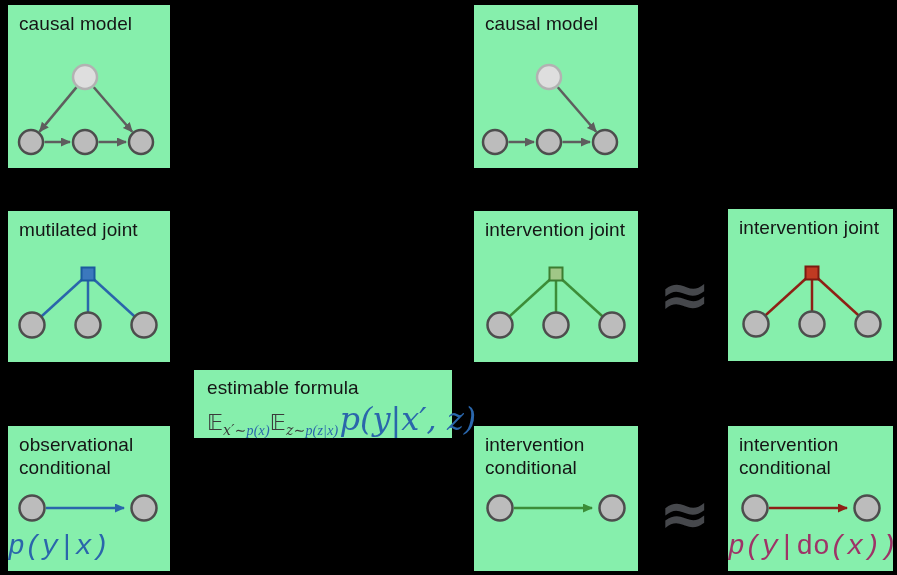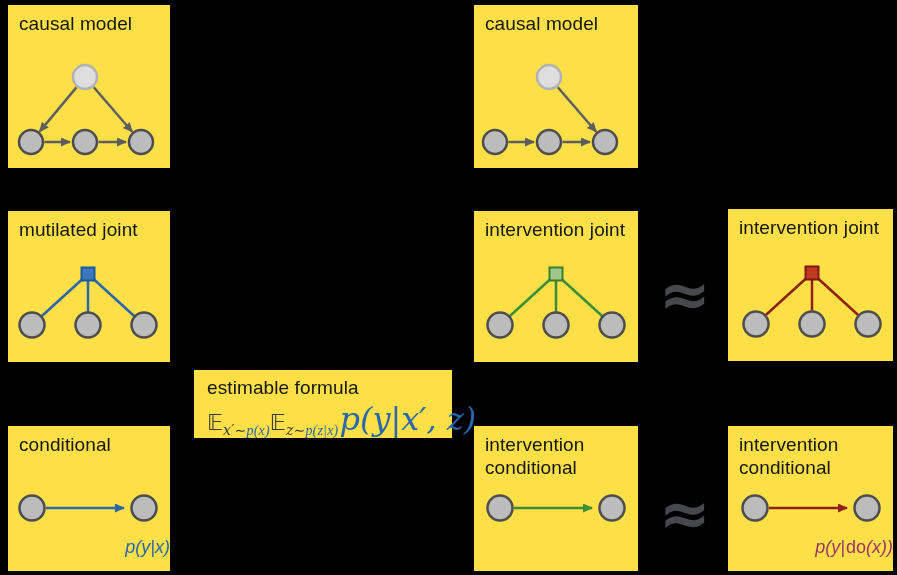--- a/index.html
+++ b/index.html
@@ -1,32 +1,32 @@
 <!DOCTYPE html>
 <html><head>
 <meta charset="utf-8">
 <style>
   html, body { margin:0; padding:0; background:#000; }
   .stage {
     position:relative; width:897px; height:575px; background:#000;
     font-family:"Liberation Sans", sans-serif; overflow:hidden;
   }
-  .panel { position:absolute; background:#fde047; }
+  .panel { position:absolute; background:#86efac; }
   .panel svg { position:absolute; left:0; top:0; display:block; }
   .ptitle {
     position:absolute; left:11px; top:7px; font-size:19px; line-height:23px;
     color:#151515; z-index:2; letter-spacing:0.1px;
   }
   .ptitle span { display:block; }
 
   
   .mathlabel {
-    position:absolute; left:0; right:0; text-align:right;
-    font-family:Liberation Sans, sans-serif;
-    font-style:italic; font-size:18px; line-height:34px; z-index:2;
+    position:absolute; left:0; right:0; text-align:left;
+    font-family:Liberation Mono, monospace;
+    font-style:italic; font-size:28px; line-height:34px; z-index:2;
   }
   .mathlabel .rm { font-style:normal; margin-left:1px; }
   .t-blue    { color:#2a66ab; }
   .t-green   { color:#2e8b44; }
   .t-magenta { color:#9e3367; }
 
   
   .formula {
     position:absolute; left:13px; top:30px; white-space:nowrap;
     font-family:"DejaVu Serif", "Liberation Serif", serif; z-index:2;
@@ -153,20 +153,21 @@
     <div class="ptitle" style="top:6px;left:13px">
       <span>estimable formula</span>
     </div>
     <div class="formula">
       <span class="bb">𝔼</span><span class="sub dk">x′∼</span><span class="sub bl">p(x)</span><span class="bb">𝔼</span><span class="sub dk">z∼</span><span class="sub bl">p(z|x)</span><span class="fmain">p(y|x′, z)</span>
     </div>
   </section>
 
   <section class="panel" style="left:8px;top:426px;width:162px;height:145px">
     <div class="ptitle">
+      <span>observational</span>
       <span>conditional</span>
     </div>
     <svg width="162" height="145" viewBox="0 0 162 145">
       <line x1="38" y1="82" x2="116" y2="82" stroke="#2a66ab" stroke-width="2.5" marker-end="url(#ah-blue)"></line>
       <circle cx="24" cy="82" r="12.5" fill="#bcbcbc" stroke="#4d4d4d" stroke-width="2.5"></circle>
       <circle cx="136" cy="82" r="12.5" fill="#bcbcbc" stroke="#4d4d4d" stroke-width="2.5"></circle>
     </svg>
     <div class="mathlabel t-blue" style="top:104px">
       <span>p(y|x)</span>
     </div>

